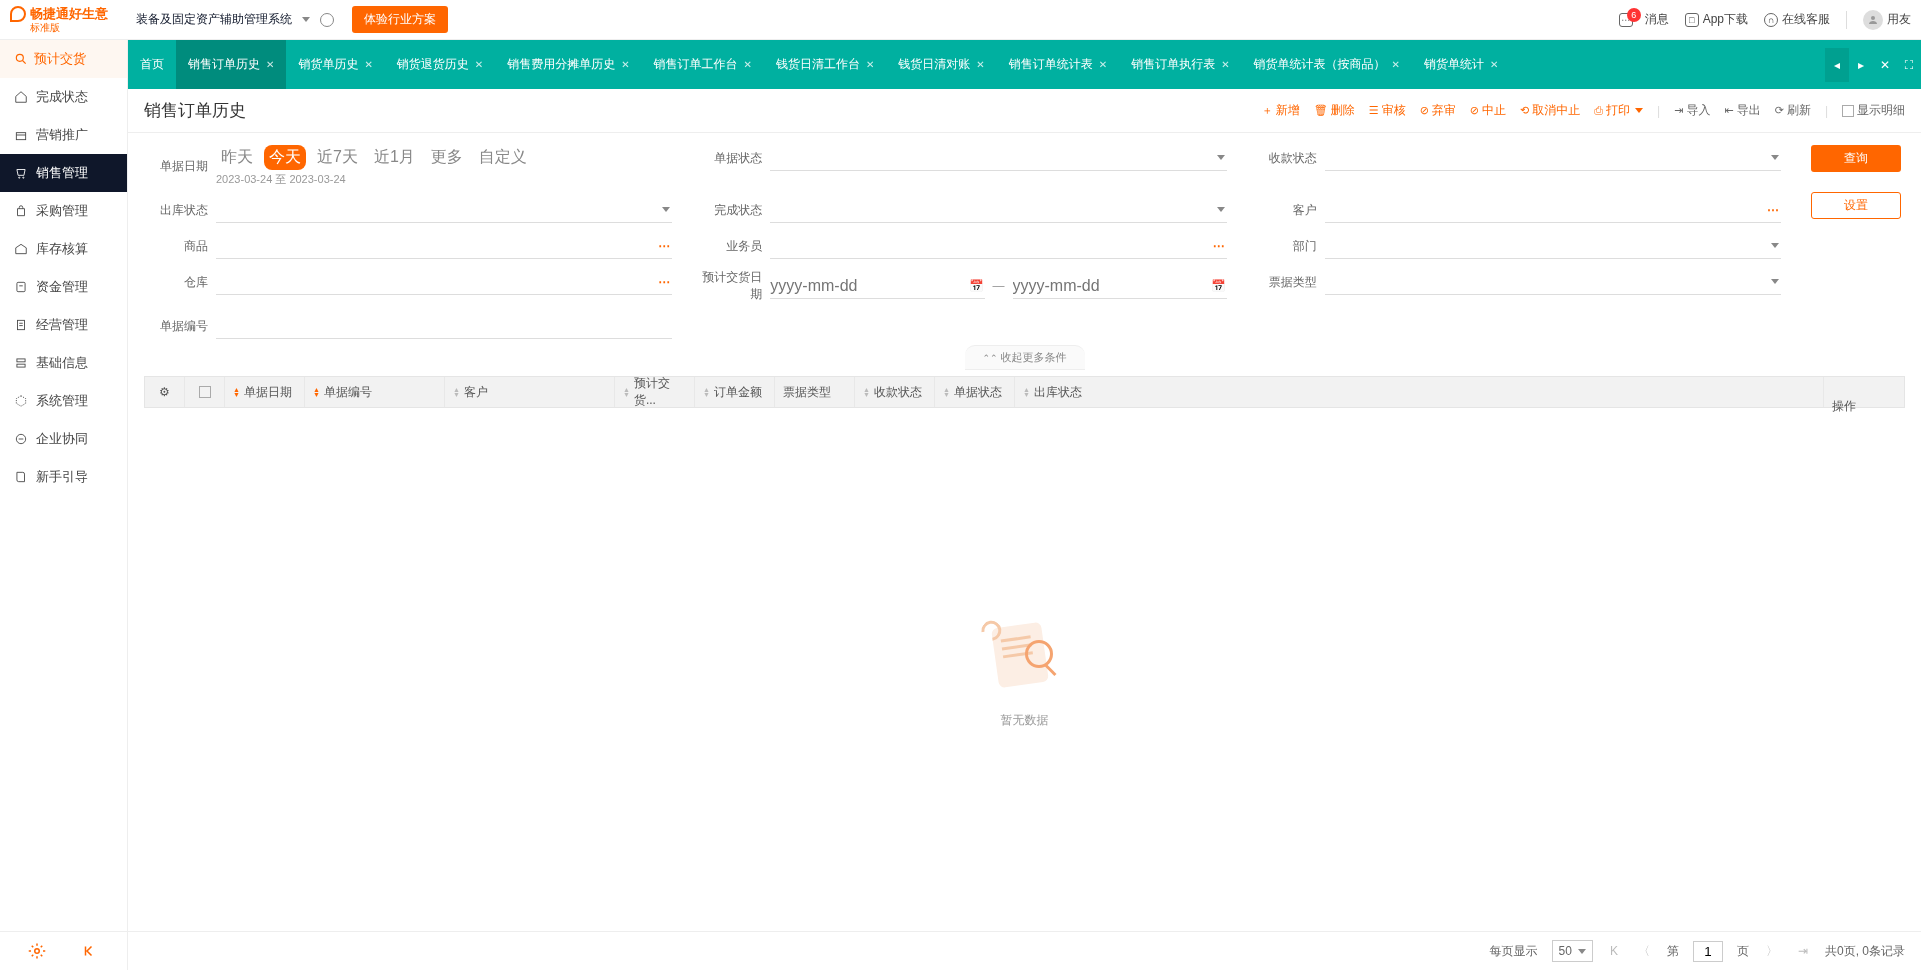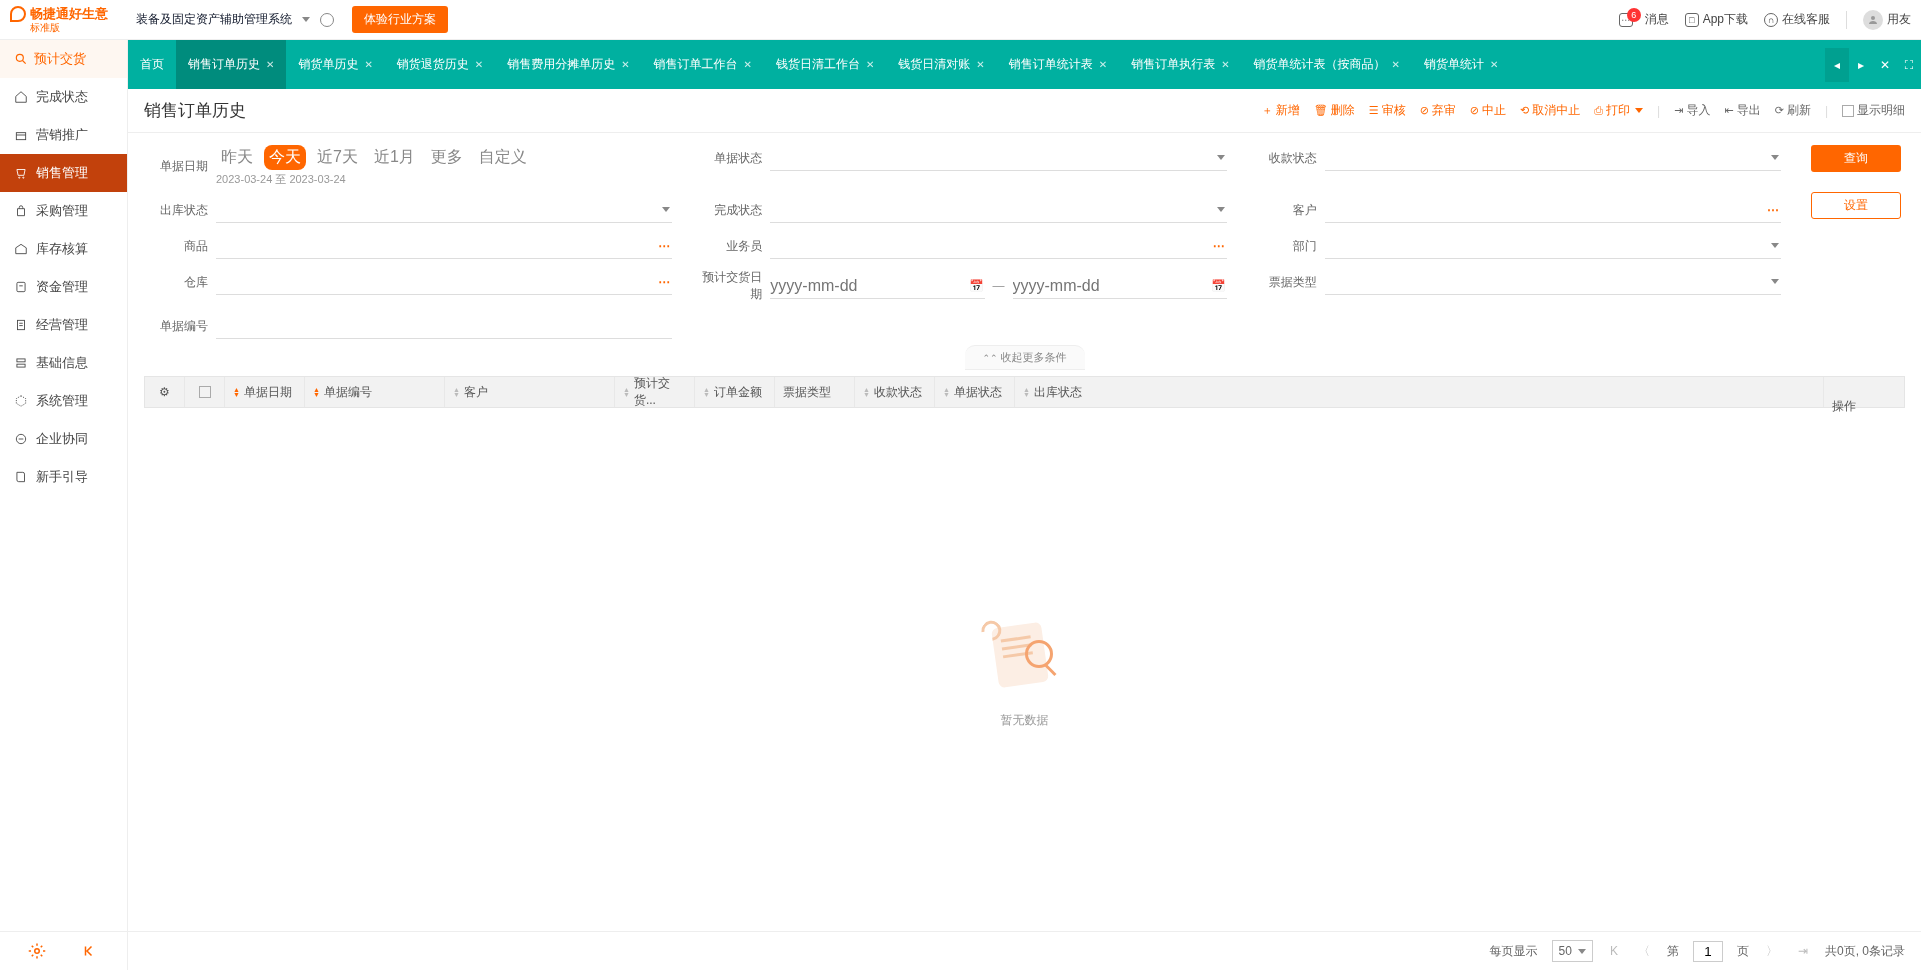--- a/index.html
+++ b/index.html
@@ -21,21 +21,21 @@
 .tr-icon { width: 14px; height: 14px; border: 1px solid #666; border-radius: 3px; display: flex; align-items: center; justify-content: center; font-size: 9px; }
 .badge { background: #f33; color: #fff; border-radius: 50%; width: 14px; height: 14px; font-size: 9px; display: flex; align-items: center; justify-content: center; margin: -10px 0 0 -10px; }
 .divider-v { width: 1px; height: 18px; background: #ddd; }
 .avatar { width: 20px; height: 20px; background: #ddd; border-radius: 50%; display: flex; align-items: center; justify-content: center; }
 .avatar svg { width: 12px; height: 12px; fill: #999; }
 
 .body { display: flex; flex: 1; overflow: hidden; }
 .sidebar { width: 128px; background: #fff; border-right: 1px solid #eee; display: flex; flex-direction: column; }
 .side-search { display: flex; align-items: center; gap: 6px; padding: 10px 14px; color: #f60; font-size: 13px; background:#fef7f1; }
 .side-item { display: flex; align-items: center; gap: 8px; padding: 10px 14px; color: #444; cursor: pointer; font-size: 13px; }
-.side-item.active { background: #c2410c; color: #fff; }
+.side-item.active { background: #0f172a; color: #fff; }
 .side-icon { width: 14px; height: 14px; flex-shrink: 0; }
 .side-foot { margin-top: auto; display: flex; justify-content: space-around; padding: 10px; border-top: 1px solid #eee; }
 .side-foot-btn { width: 18px; height: 18px; color: #f60; cursor: pointer; }
 
 .main { flex: 1; display: flex; flex-direction: column; overflow: hidden; background: #f5f5f5; }
 .tabs { display: flex; align-items: stretch; background: #00b0a0; height: 49px; position: relative; }
 .tab { display: flex; align-items: center; padding: 0 12px; color: #fff; font-size: 12px; cursor: pointer; white-space: nowrap; gap: 6px; }
 .tab.active { background: #008c7d; }
 .tab-close { font-size: 10px; opacity: 0.8; }
 .tab-ctrl { display: flex; align-items: center; margin-left: auto; }

